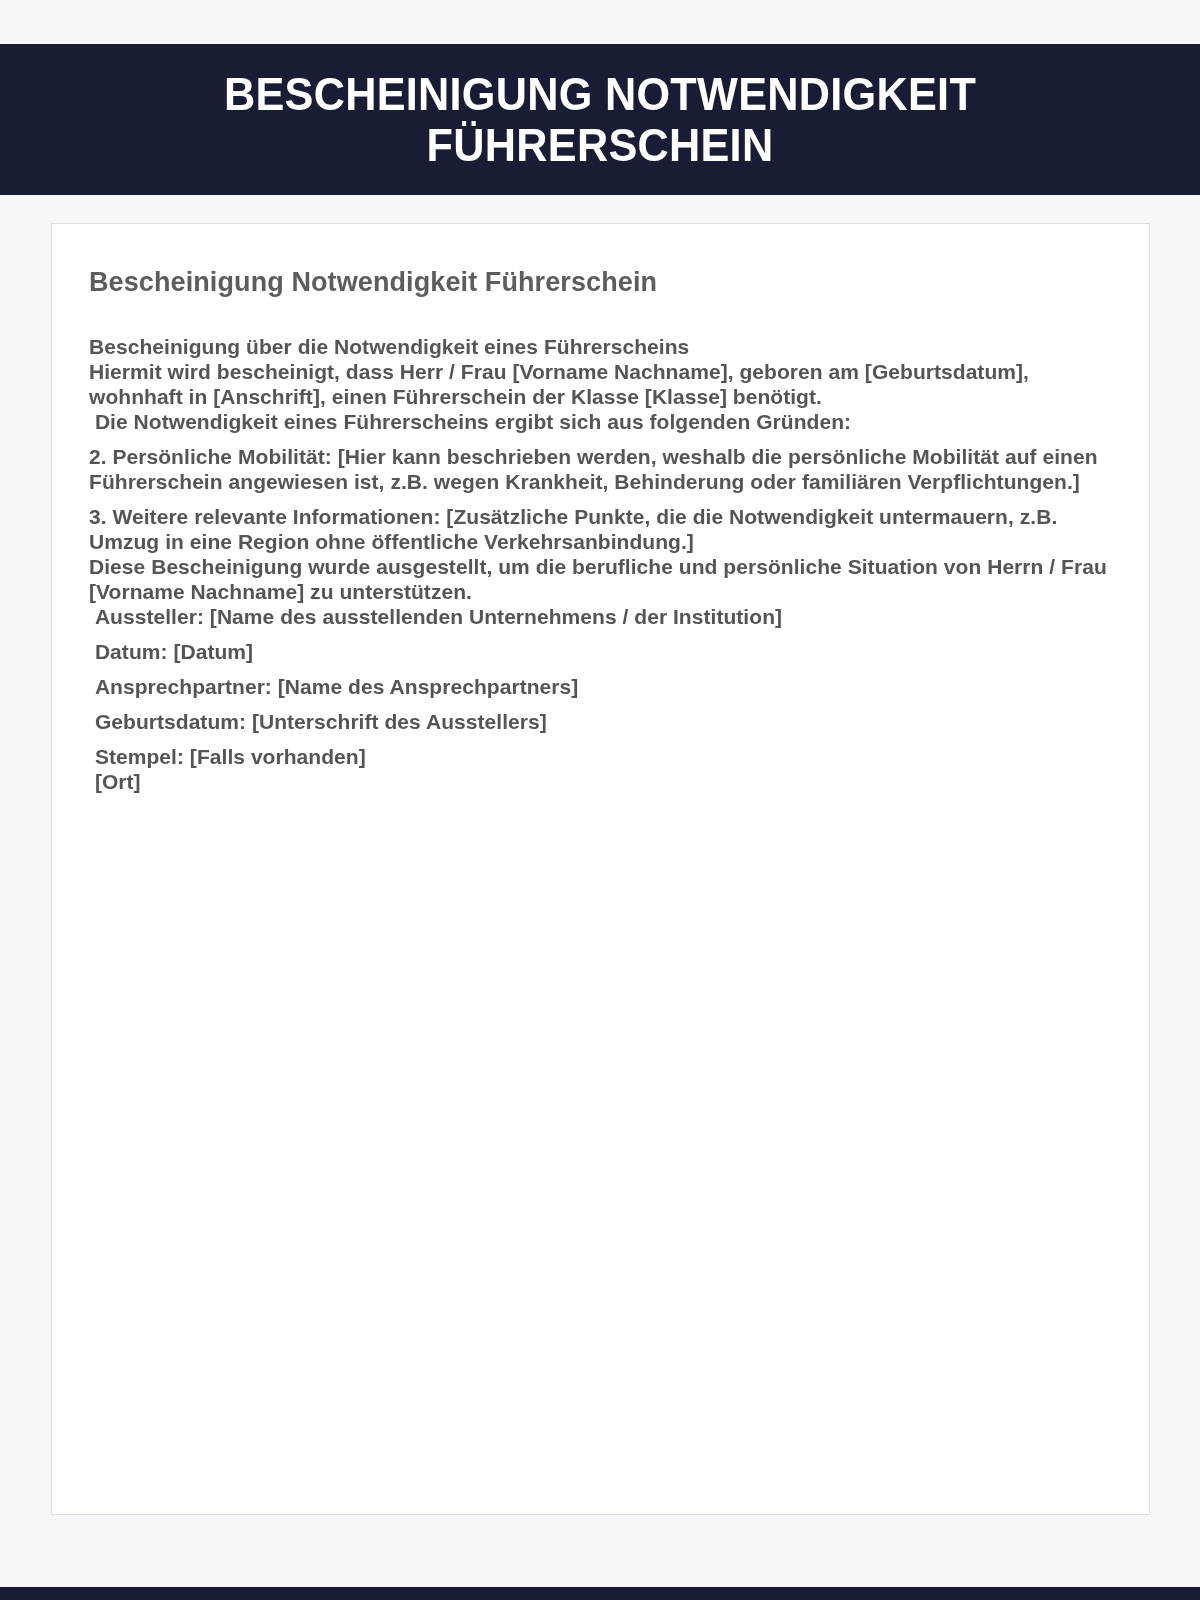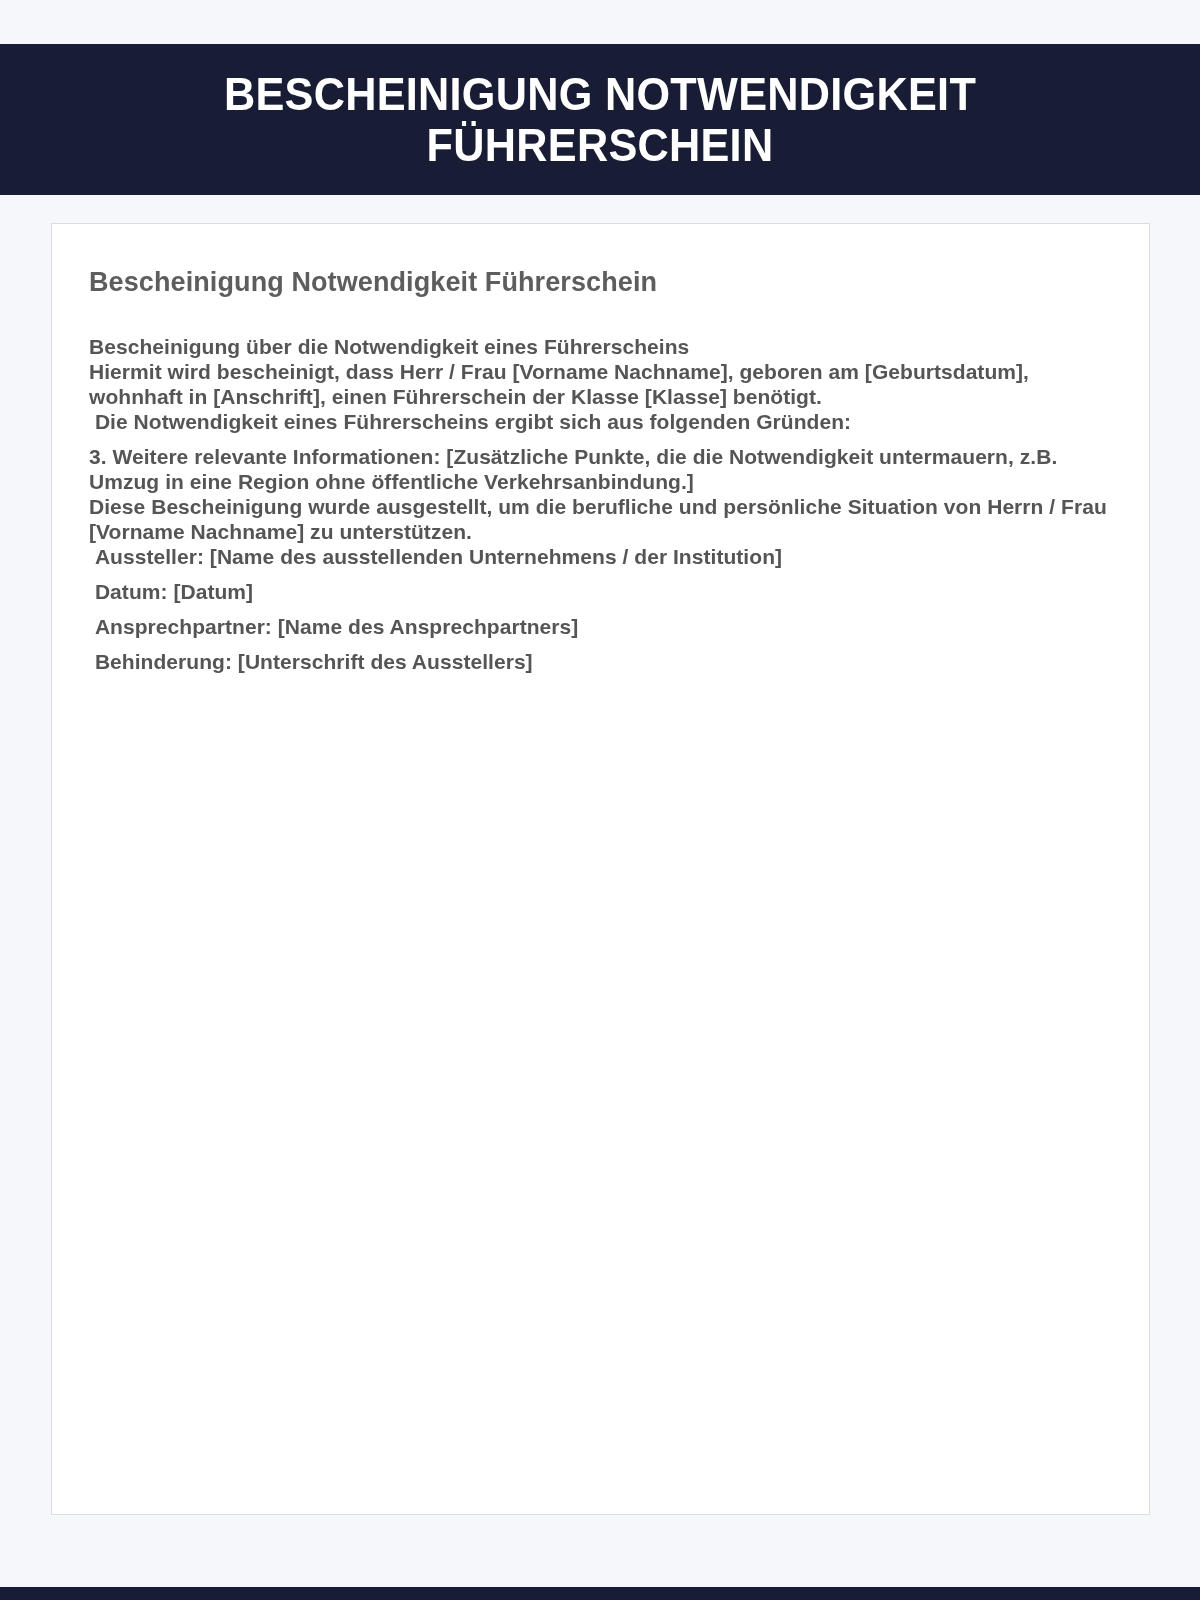--- a/index.html
+++ b/index.html
@@ -118,26 +118,29 @@
 
   <main class="main-area">
     <section class="doc-card">
       <div class="doc-inner">
         <h2 class="doc-title">Bescheinigung Notwendigkeit Führerschein</h2>
 
         <div class="doc-body">
           <p>Bescheinigung über die Notwendigkeit eines Führerscheins
 Hiermit wird bescheinigt, dass Herr / Frau [Vorname Nachname], geboren am [Geburtsdatum], wohnhaft in [Anschrift], einen Führerschein der Klasse [Klasse] benötigt.
  Die Notwendigkeit eines Führerscheins ergibt sich aus folgenden Gründen:</p>
+          <p>2. Persönliche Mobilität: [Hier kann beschrieben werden, weshalb die persönliche Mobilität auf einen Führerschein angewiesen ist, z.B. wegen Krankheit, Behinderung oder familiären Verpflichtungen.]</p>
           <p>3. Weitere relevante Informationen: [Zusätzliche Punkte, die die Notwendigkeit untermauern, z.B. Umzug in eine Region ohne öffentliche Verkehrsanbindung.]
 Diese Bescheinigung wurde ausgestellt, um die berufliche und persönliche Situation von Herrn / Frau [Vorname Nachname] zu unterstützen.
  Aussteller: [Name des ausstellenden Unternehmens / der Institution]</p>
           <p> Datum: [Datum]</p>
           <p> Ansprechpartner: [Name des Ansprechpartners]</p>
-          <p> Behinderung: [Unterschrift des Ausstellers]</p>
+          <p> Geburtsdatum: [Unterschrift des Ausstellers]</p>
+          <p> Stempel: [Falls vorhanden]
+ [Ort]</p>
         </div>
       </div>
     </section>
   </main>
 
   <footer class="site-footer">
     <span class="footer-text">fahrzeugdokumente.com</span>
   </footer>
 
 </div>

